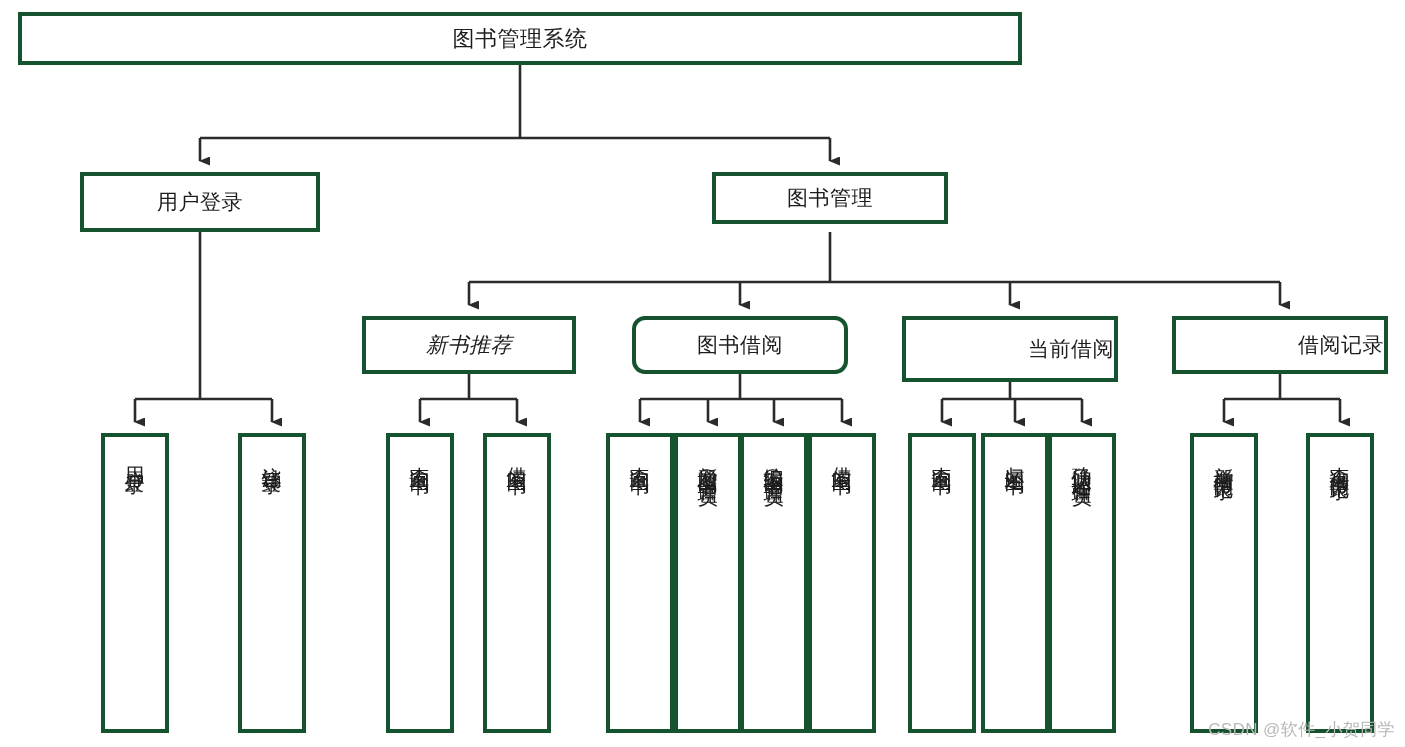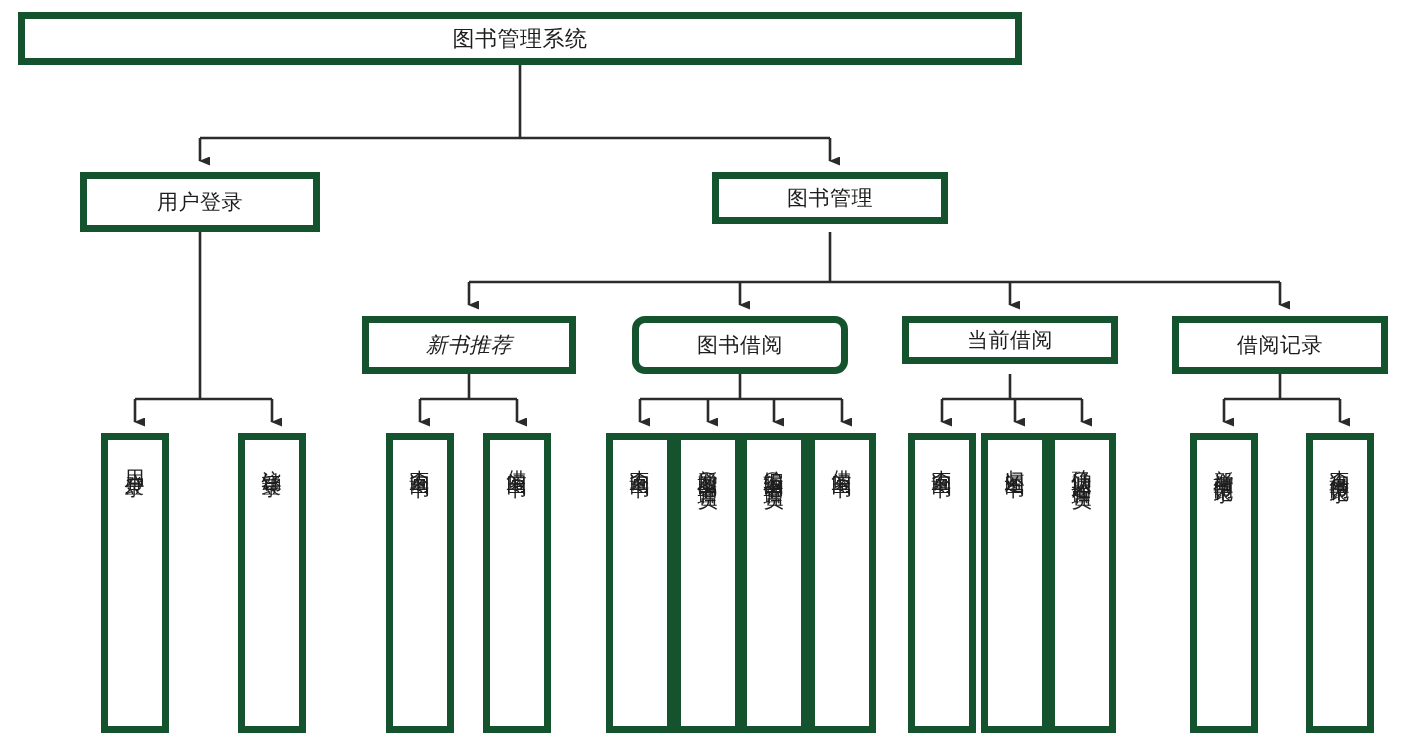--- a/index.html
+++ b/index.html
@@ -23,21 +23,21 @@
     left: 0;
     top: 0;
     width: 1405px;
     height: 747px;
     pointer-events: none;
   }
   .node {
     position: absolute;
     box-sizing: border-box;
     background: #ffffff;
-    border: 7px solid #14532d;
+    border: 4px solid #14532d;
     display: flex;
     align-items: center;
     justify-content: center;
     z-index: 2;
   }
   .node-label {
     color: #1d1d1d;
     font-size: 21px;
     line-height: 1.18;
     letter-spacing: 0.5px;
@@ -127,24 +127,24 @@
       </div>
       <div class="node level1" style="left: 712px; top: 172px; width: 236px; height: 52px;">
         <span class="node-label">图书管理</span>
       </div>
       <div class="node level2" style="left: 362px; top: 316px; width: 214px; height: 58px; font-style: italic;">
         <span class="node-label">新书推荐</span>
       </div>
       <div class="node level2" style="left: 632px; top: 316px; width: 216px; height: 58px; border-radius: 13px;">
         <span class="node-label">图书借阅</span>
       </div>
-      <div class="node level2" style="left: 902px; top: 316px; width: 216px; height: 48px;">
+      <div class="node level2" style="left: 902px; top: 316px; width: 216px; height: 66px; justify-content: flex-end;">
         <span class="node-label">当前借阅</span>
       </div>
-      <div class="node level2" style="left: 1172px; top: 316px; width: 216px; height: 58px;">
+      <div class="node level2" style="left: 1172px; top: 316px; width: 216px; height: 58px; justify-content: flex-end;">
         <span class="node-label">借阅记录</span>
       </div>
       <div class="node leaf" style="left: 101px; top: 433px; width: 68px; height: 300px;">
         <span class="node-label">用户登录</span>
       </div>
       <div class="node leaf" style="left: 238px; top: 433px; width: 68px; height: 300px;">
         <span class="node-label">注销登录</span>
       </div>
       <div class="node leaf" style="left: 386px; top: 433px; width: 68px; height: 300px;">
         <span class="node-label">查询图书</span>
@@ -174,13 +174,14 @@
         <span class="node-label">确认归还（管理员）</span>
       </div>
       <div class="node leaf" style="left: 1190px; top: 433px; width: 68px; height: 300px;">
         <span class="node-label">新增借阅记录</span>
       </div>
       <div class="node leaf" style="left: 1306px; top: 433px; width: 68px; height: 300px;">
         <span class="node-label">查询借阅记录</span>
       </div>
     </div>
 
+  <div id="watermark">CSDN @软件_小贺同学</div>
 </div>
 
 </body></html>

